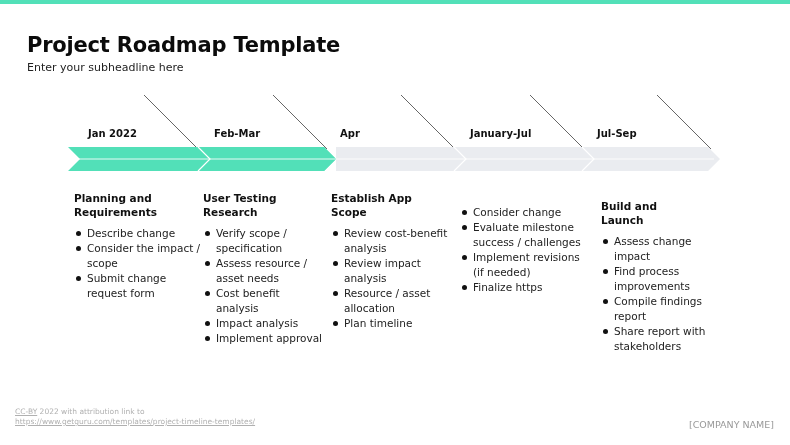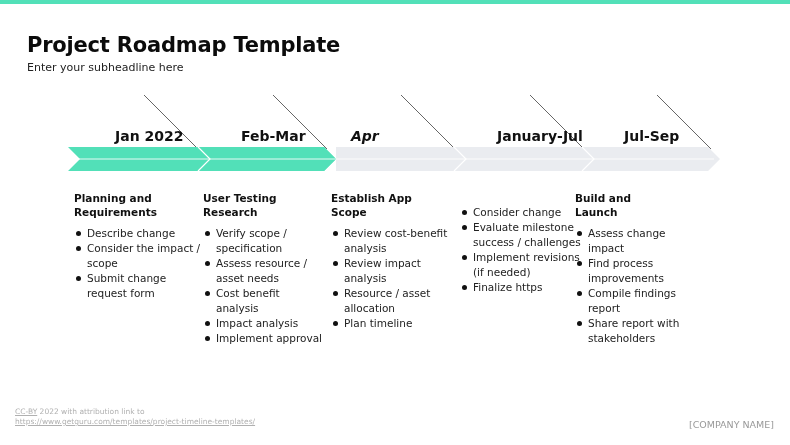--- a/index.html
+++ b/index.html
@@ -14,23 +14,22 @@
     position: absolute; left: 27px; top: 33px;
     font-size: 21px; font-weight: bold; letter-spacing: -0.2px; color: #0b0b0b;
     white-space: nowrap;
   }
   .subtitle {
     position: absolute; left: 27px; top: 61px;
     font-size: 11px; color: #222222; white-space: nowrap;
   }
   .timeline-svg { position: absolute; left: 0; top: 0; }
   .phase-label {
-    position: absolute; top: 128px; font-size: 14px; font-weight: bold; color: #111;
+    position: absolute; top: 128px; font-size: 10px; font-weight: bold; color: #111;
     white-space: nowrap;
-    margin-left: 27px;
   }
   .column { position: absolute; top: 191px; width: 128px; }
   .column-title {
     font-size: 10.5px; font-weight: bold; line-height: 14px; color: #111;
     margin: 0 0 7px 0;
   }
   .column ul { list-style: none; margin: 0; padding: 0; }
   .column li {
     position: relative; padding-left: 13px;
     font-size: 10.5px; line-height: 15px; color: #222;
@@ -81,21 +80,21 @@
     <polyline points="198,147 210,159 198,171"></polyline>
     <polyline points="454,147 466,159 454,171"></polyline>
     <polyline points="582,147 594,159 582,171"></polyline>
   </g>
 
   <line x1="74" y1="159" x2="714" y2="159" stroke="#ffffff" stroke-width="1" opacity="0.85"></line>
 </svg>
 
 <div class="phase-label" style="left:88px;">Jan 2022</div>
 <div class="phase-label" style="left:214px;">Feb-Mar</div>
-<div class="phase-label" style="left:324px;font-style:italic;">Apr</div>
+<div class="phase-label" style="left:340px;">Apr</div>
 <div class="phase-label" style="left:470px;">January-Jul</div>
 <div class="phase-label" style="left:597px;">Jul-Sep</div>
 
 <div class="column" style="left:74px;">
   <div class="column-title">
     <span>Planning and</span><br><span>Requirements</span>
   </div>
   <ul>
     <li>Describe change</li>
     <li>Consider the impact / scope</li>
@@ -130,21 +129,21 @@
 
 <div class="column" style="left:460px; top:205px; width:132px;">
   <ul>
     <li>Consider change</li>
     <li>Evaluate milestone success / challenges</li>
     <li>Implement revisions (if needed)</li>
     <li>Finalize https</li>
   </ul>
 </div>
 
-<div class="column" style="left:575px; width:124px;">
+<div class="column" style="left:601px; width:124px;margin-top:8px;">
   <div class="column-title">
     <span>Build and</span><br><span>Launch</span>
   </div>
   <ul>
     <li>Assess change impact</li>
     <li>Find process improvements</li>
     <li>Compile findings report</li>
     <li>Share report with stakeholders</li>
   </ul>
 </div>

